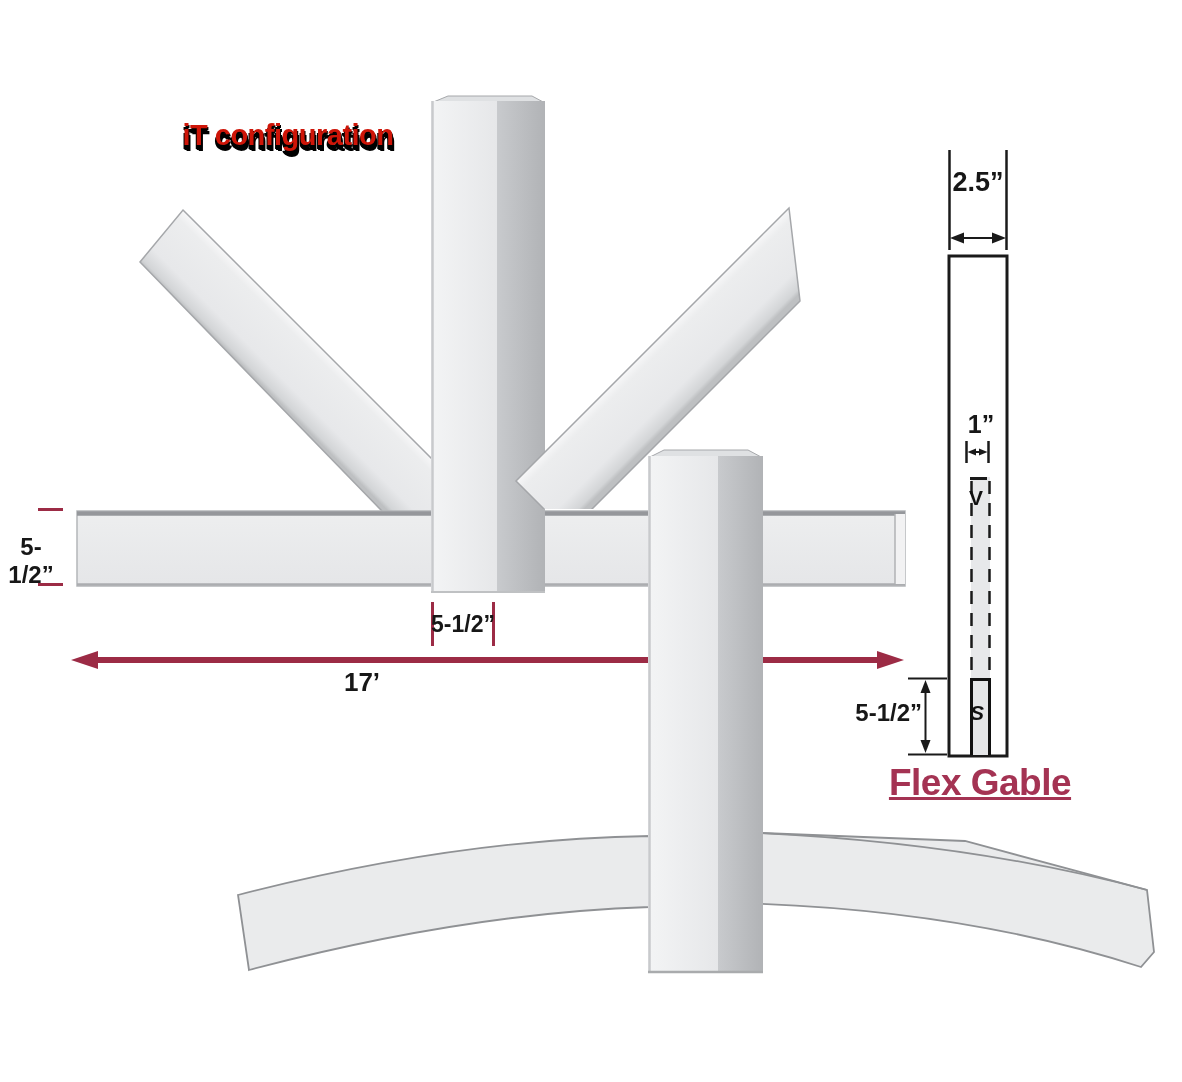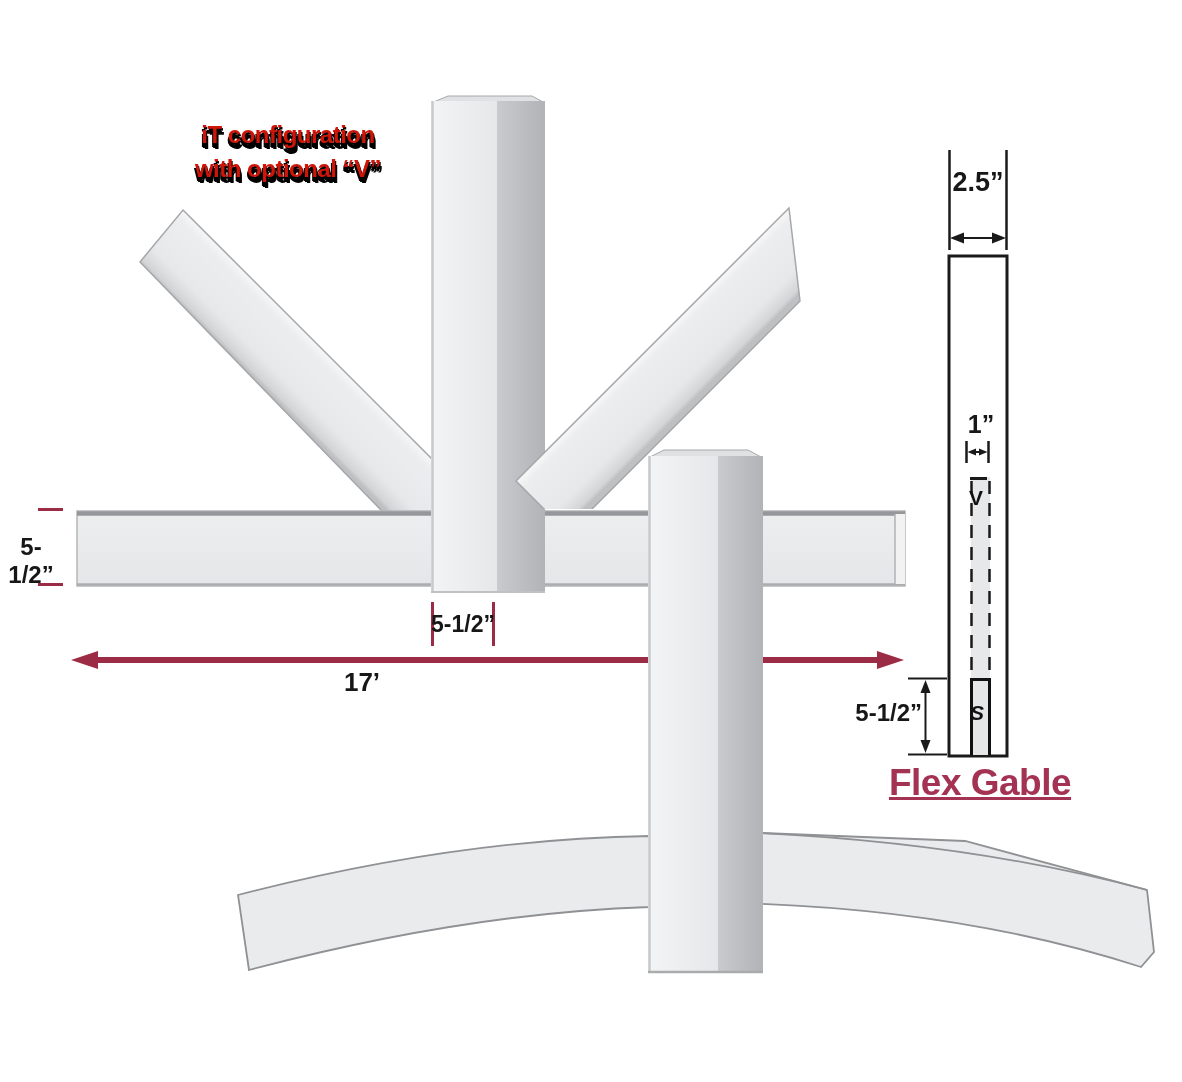--- a/index.html
+++ b/index.html
@@ -11,21 +11,21 @@
     --beam-fill:#E9EAEB;
     --channel-fill:#E7E8EA;
   }
   html,body{margin:0;padding:0;background:#fff;}
   .stage{position:relative;width:1182px;height:1082px;background:#ffffff;overflow:hidden;
          font-family:"Liberation Sans", sans-serif;}
   .stage svg{position:absolute;left:0;top:0;}
   .txt{position:absolute;color:var(--dim-text);font-weight:bold;}
   .red-label{color:var(--label-red);font-weight:bold;letter-spacing:-0.5px;
              text-shadow:0 5px 0 #000, 2px 6px 0 #000, -1px 4px 0 #000, 1px 2px 0 #000;
-             text-align:center;line-height:34px;font-size:24px;}
+             text-align:center;line-height:34px;font-size:29px;}
   .dim{font-size:24px;text-align:center;}
   .flexgable{color:var(--flex-gable-text);font-size:37px;font-weight:bold;text-align:center;letter-spacing:-0.5px;text-decoration:underline;}
   .chan{font-size:21px;font-weight:bold;color:#111;text-align:center;}
   .mline{stroke:var(--dim-maroon);}
   .mfill{fill:var(--dim-maroon);}
   .bline{stroke:var(--outline-black);}
   .bfill{fill:var(--outline-black);}
 </style>
 </head>
 <body>
@@ -140,21 +140,20 @@
       <line class="bline" x1="908" y1="678.5" x2="947" y2="678.5" stroke-width="2.2"></line>
       <line class="bline" x1="908" y1="754.5" x2="947" y2="754.5" stroke-width="2.2"></line>
       <line class="bline" x1="925.5" y1="688" x2="925.5" y2="746" stroke-width="2"></line>
       <polygon class="bfill" points="925.5,680 920.5,693 930.5,693"></polygon>
       <polygon class="bfill" points="925.5,753 920.5,740 930.5,740"></polygon>
     </g>
   </svg>
 
   <div class="txt red-label" style="left:128px;top:118px;width:320px;">
     <div>iT configuration</div>
-    <div>with optional “V”</div>
   </div>
 
 
   <div class="txt flexgable" style="left:880px;top:762px;width:200px;">Flex Gable</div>
 
   <div class="txt dim" style="left:0px;top:533px;width:62px;">5-1/2”</div>
 
   <div class="txt dim" style="left:428px;top:611px;width:70px;font-size:23px;">5-1/2”</div>
 
   <div class="txt dim" style="left:330px;top:667px;width:64px;font-size:26px;">17’</div>

